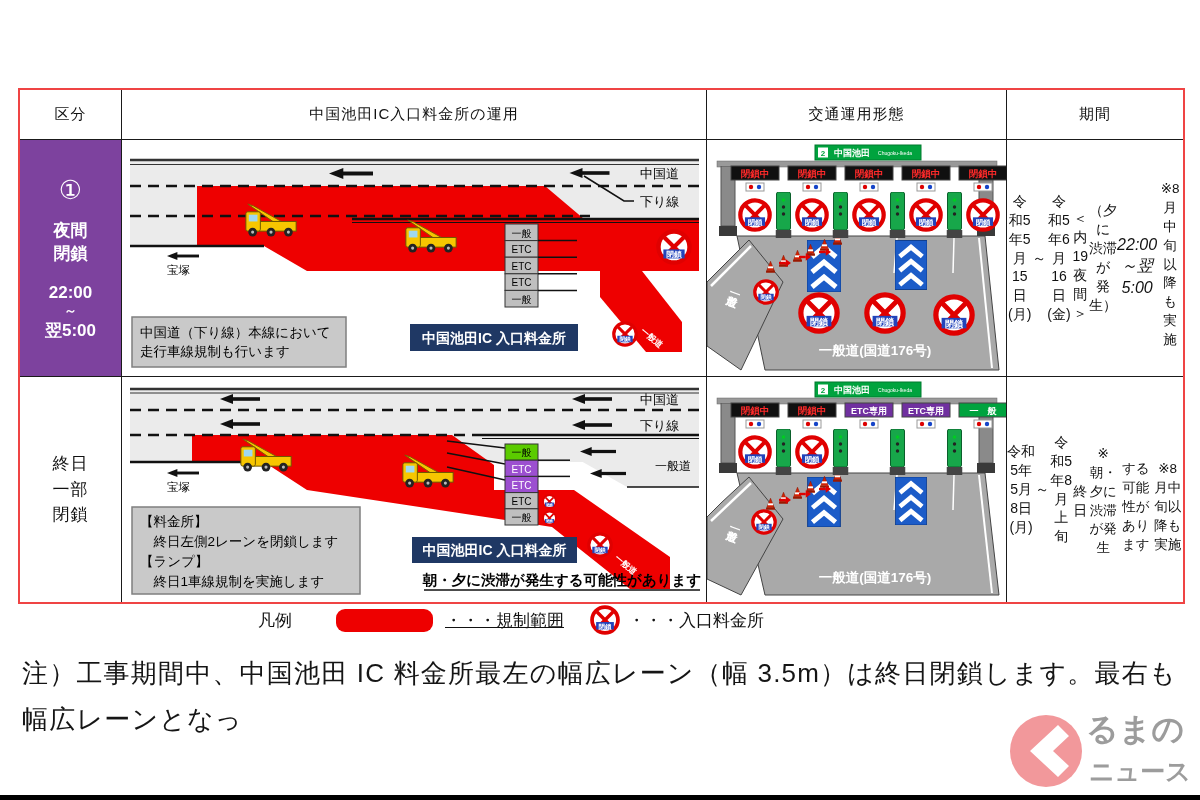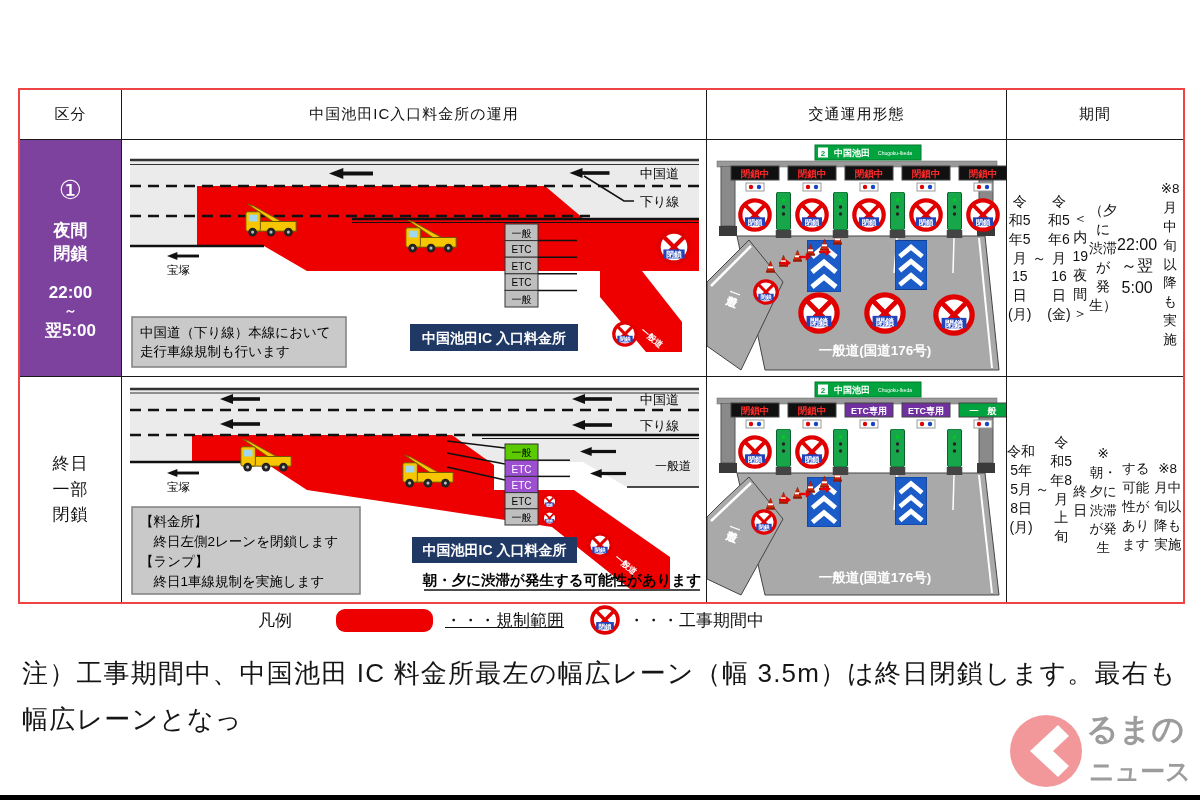--- a/index.html
+++ b/index.html
@@ -23,21 +23,21 @@
   .kubun-label { font-size:17px; font-weight:bold; text-align:center; line-height:1.35; margin-bottom:16px; }
   .kubun-time { font-size:17px; font-weight:bold; text-align:center; line-height:1.25; }
   .kubun-time .tilde { font-size:13px; }
 
   .kubun2 { display:flex; flex-direction:column; align-items:center; justify-content:center;
             font-size:17px; line-height:1.5; letter-spacing:1px; }
 
   .period { display:flex; flex-direction:row; align-items:center; justify-content:center;
             font-size:14px; line-height:1.35; text-align:center; }
   .p-gap { margin-top:16px; }
-  .p-big { font-size:16px; margin-top:16px; }
+  .p-big { font-size:16px; margin-top:16px;font-style:italic; }
   .p-small { font-size:13.5px; margin-top:14px; line-height:1.4; }
   .p-small2 { font-size:13.5px; line-height:1.4;margin-top:36px; }
 
   
   .legend { position:absolute; left:258px; top:602px; height:36px; display:flex; align-items:center; font-size:17px; }
   .legend-bar { width:97px; height:23px; background:#EE0000; border-radius:9px; margin-left:44px; }
   .legend-text1 { margin-left:12px;text-decoration:underline; }
   .legend-icon { margin-left:26px; }
   .legend-text2 { margin-left:8px; }
 
@@ -445,21 +445,21 @@
     </div>
   </div>
 
   <div class="legend">
     <span>凡例</span>
     <span class="legend-bar"></span>
     <span class="legend-text1">・・・規制範囲</span>
     <svg class="legend-icon" width="30" height="30" viewBox="0 0 44 44">
         <use href="#closedSign" width="44" height="44"></use>
       </svg>
-    <span class="legend-text2">・・・工事期間中</span>
+    <span class="legend-text2">・・・入口料金所</span>
   </div>
 
   <div class="footnote">
     <div class="l1">注）工事期間中、中国池田 IC 料金所最左の幅広レーン（幅 3.5m）は終日閉鎖します。最右も幅広レーンとなっ</div>
   </div>
 
   <svg style="position:absolute; left:1000px; top:698px;" width="195" height="95" viewBox="0 0 195 95">
     <circle cx="46" cy="53" r="36" fill="#F2989B"></circle>
     <polygon points="58,27 30,53 58,79 69,68 53,53 69,38" fill="#fff"></polygon>
     <text x="86" y="42" font-size="32" font-weight="bold" fill="#9C9C9C">るまの</text>

